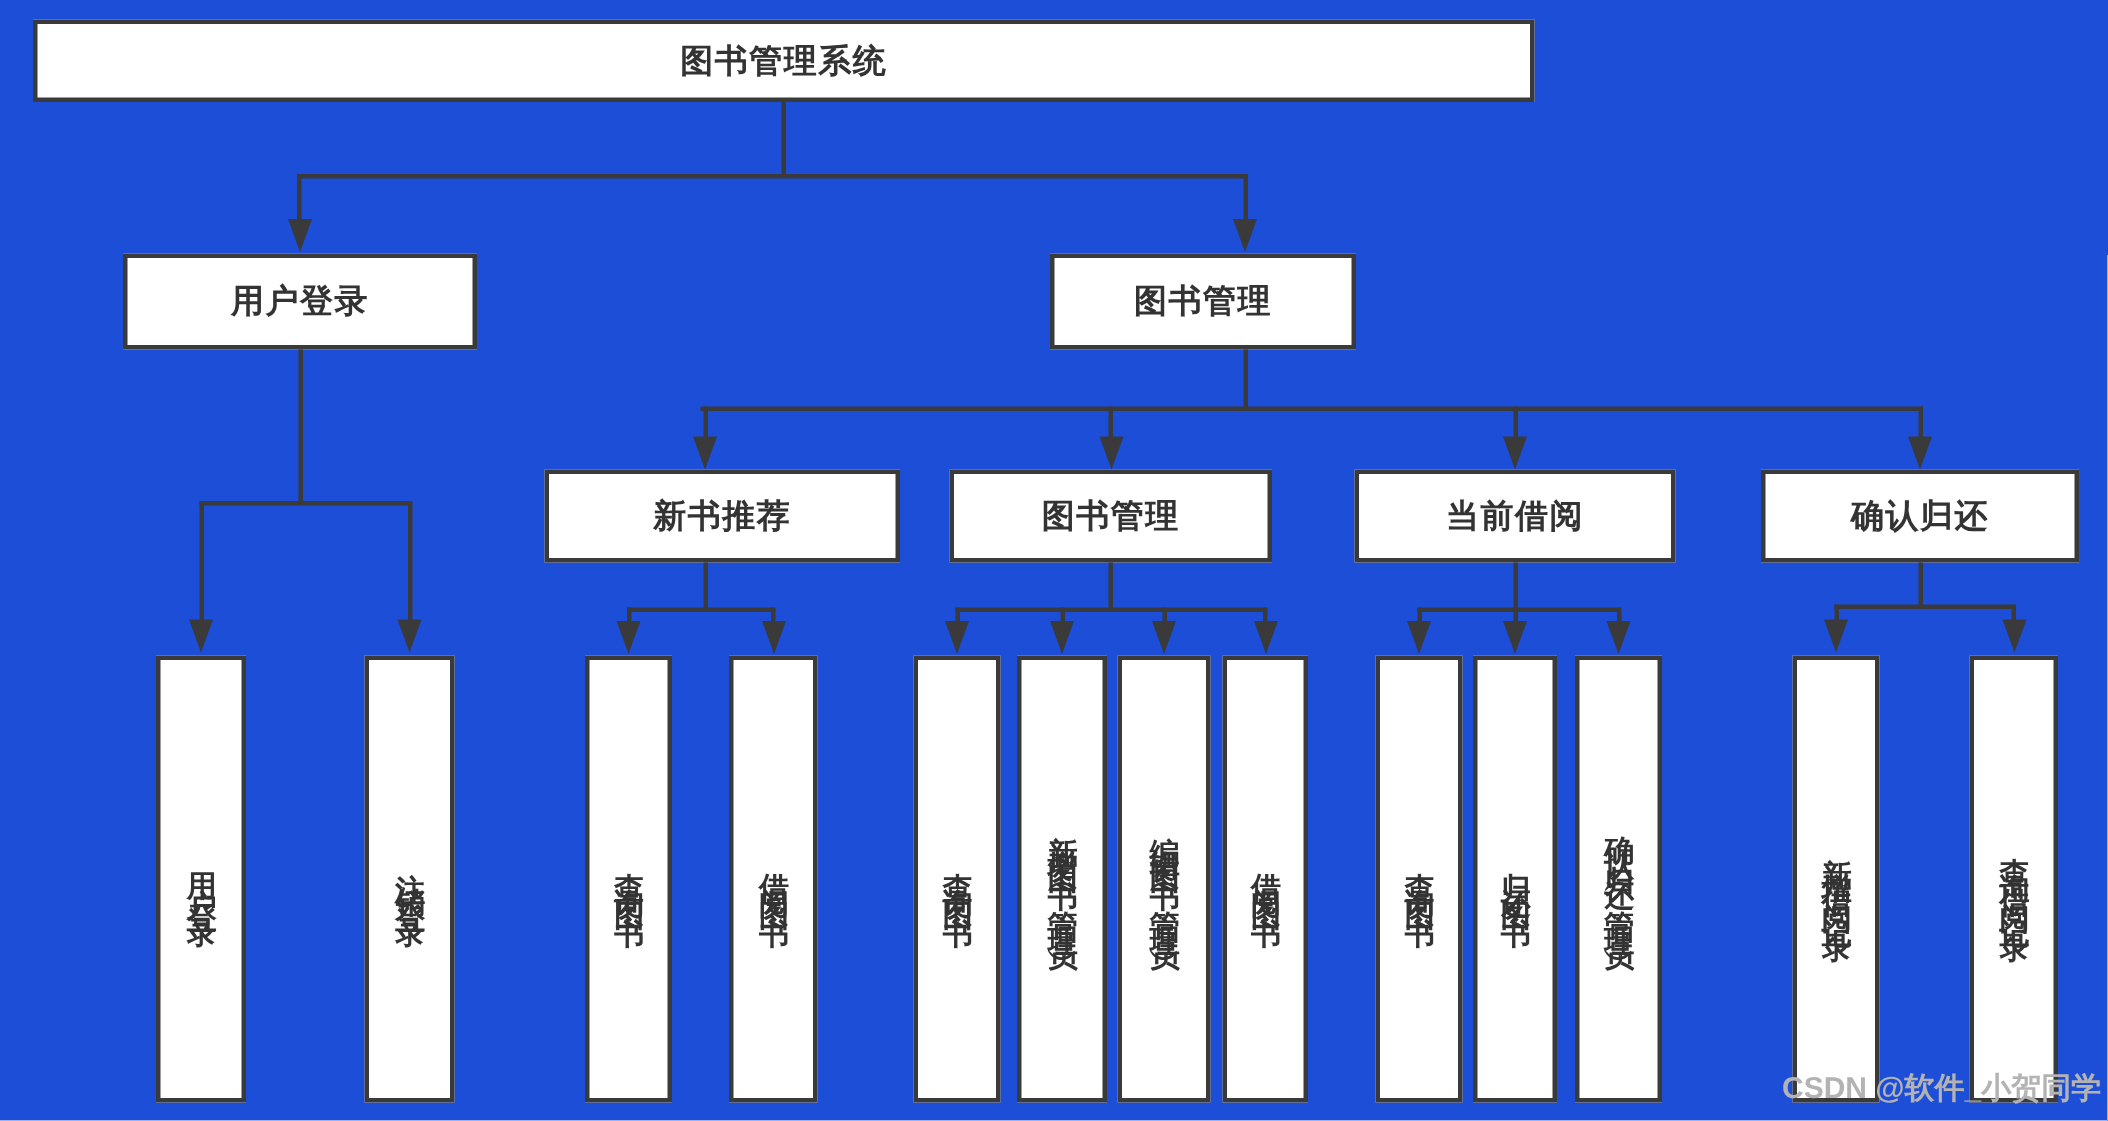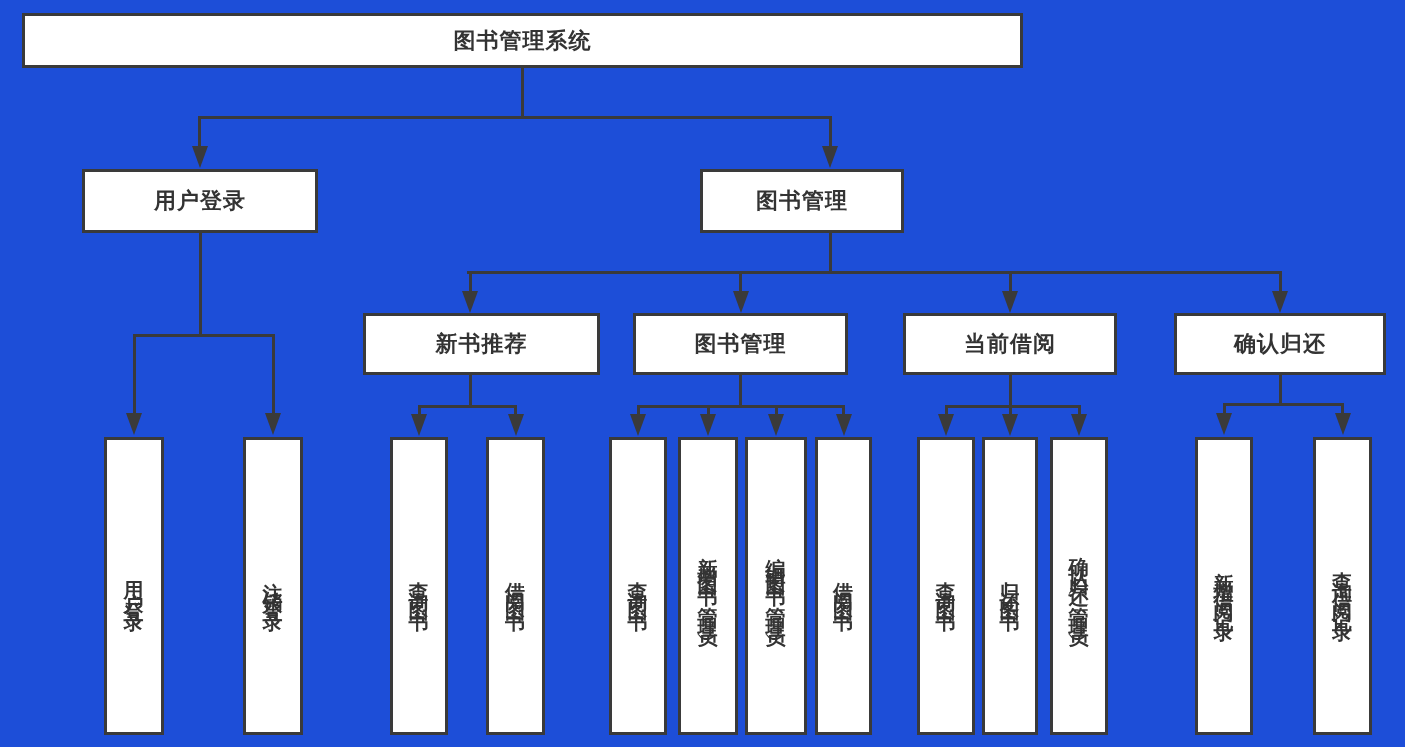--- a/index.html
+++ b/index.html
@@ -180,14 +180,15 @@
   <div class="leaf" style="left:1050px;width:58px">
     <span class="vtext">确认归还（管理员）</span>
   </div>
   <div class="leaf" style="left:1195px;width:58px">
     <span class="vtext">新增借阅记录</span>
   </div>
   <div class="leaf" style="left:1313px;width:59px">
     <span class="vtext">查询借阅记录</span>
   </div>
 
+  <div class="watermark">CSDN @软件_小贺同学</div>
 
 </div>
 
 </body></html>

